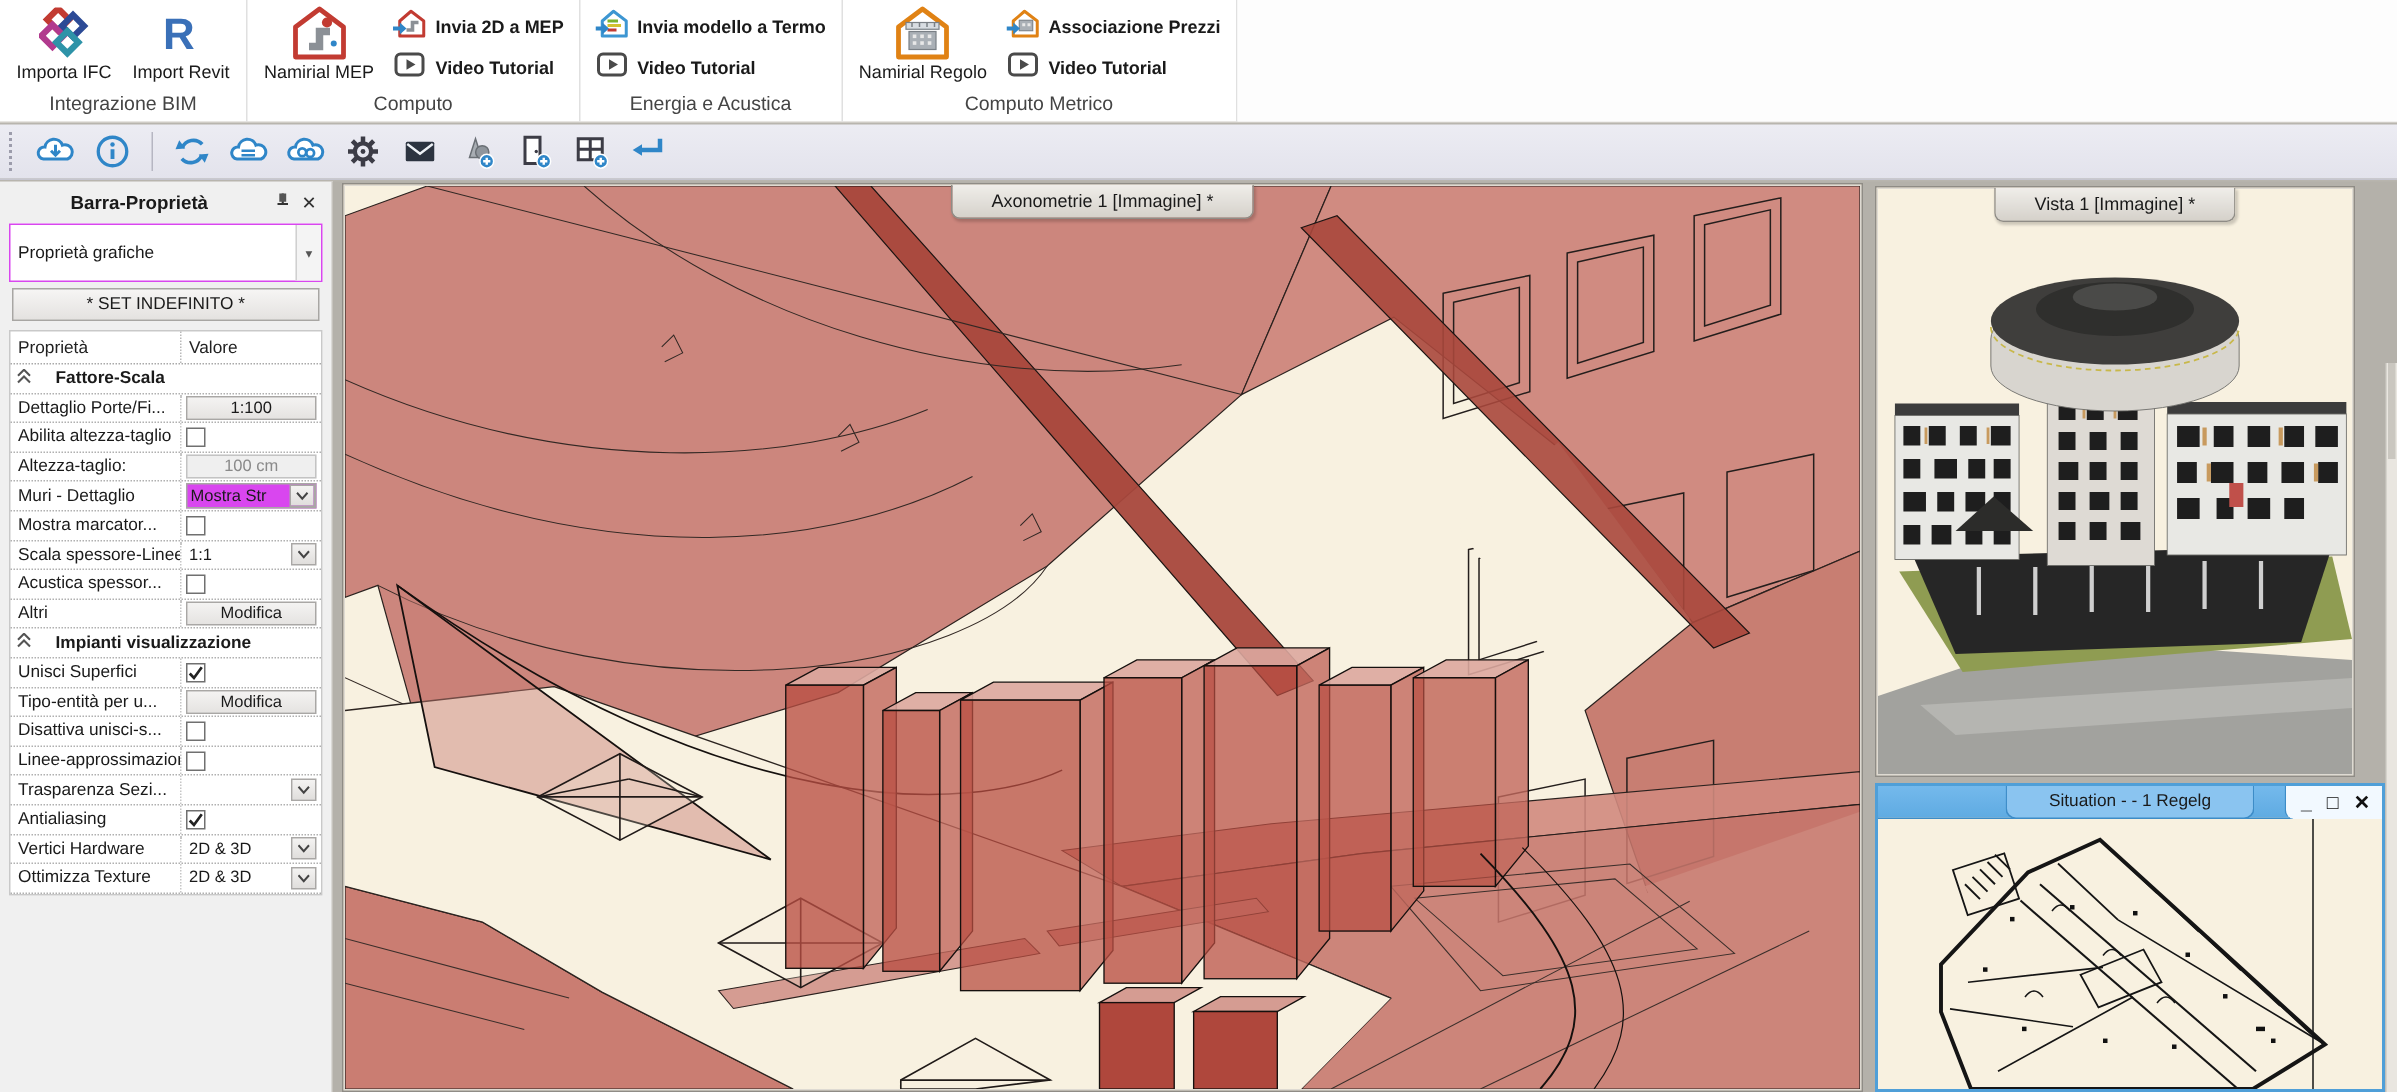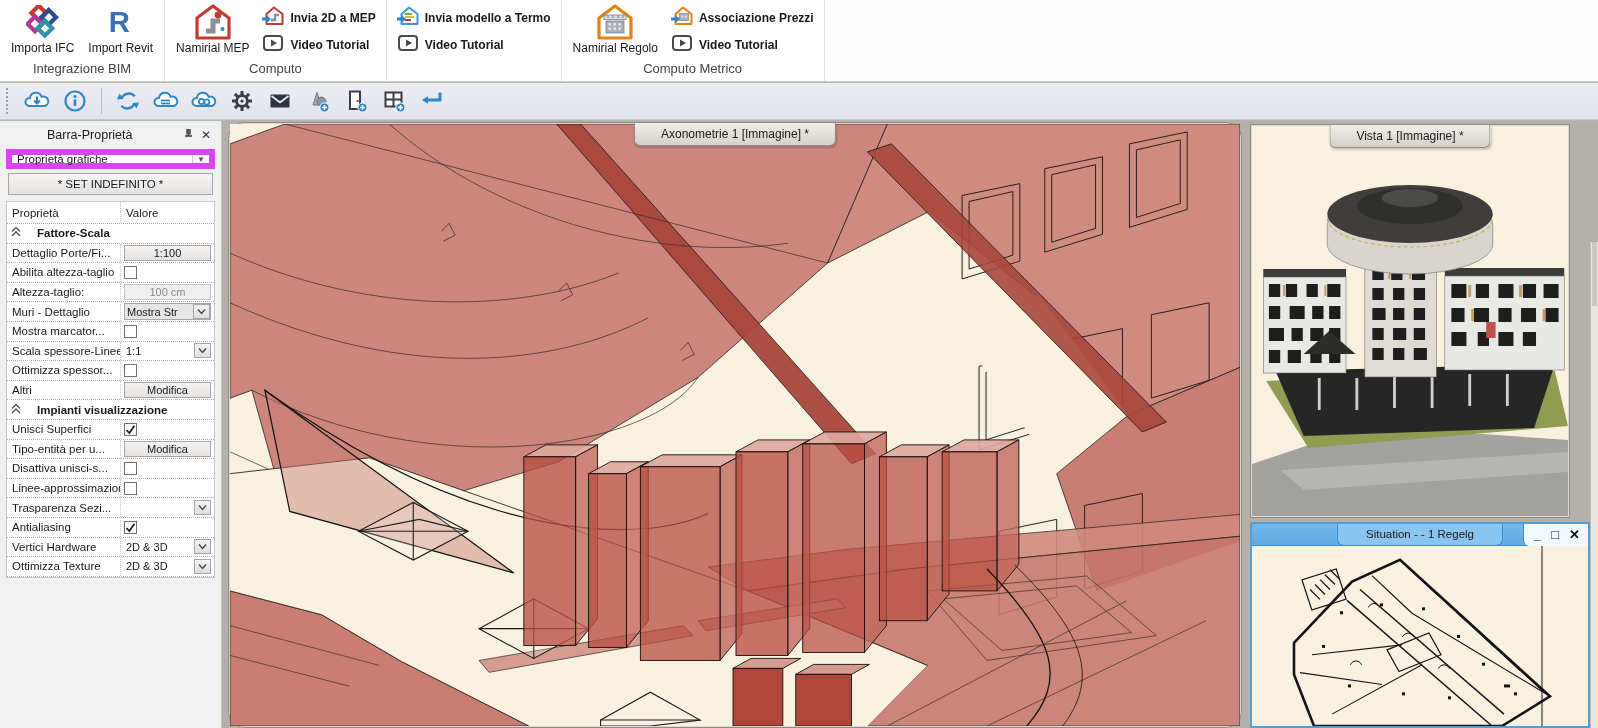--- a/index.html
+++ b/index.html
@@ -20,49 +20,49 @@
 
   
   #toolbar { position:absolute; top:83px; left:0; right:0; height:37px; background:linear-gradient(#ececf3,#e3e3ec); border-bottom:1px solid #c6c6cf; display:flex; align-items:center; }
   .grip { width:4px; height:26px; border-left:2px dotted #9c9cab; margin:0 8px 0 6px; }
   .tb-icon { width:28px; height:28px; margin:0 5px; display:flex; align-items:center; justify-content:center; }
   .tb-div { width:1px; height:26px; background:#b6b6c2; margin:0 7px; }
 
   
   #left-panel { position:absolute; left:0; top:121px; bottom:0; width:222px; background:#f0f0f0; border-right:1px solid #c6c3bd; }
   .lp-header { height:27px; display:flex; align-items:center; padding:0 6px; }
-  .lp-title { font-weight:normal; font-size:12.5px; flex:1;padding-left:41px; }
+  .lp-title { font-weight:bold; font-size:12.5px; flex:1;padding-left:41px; }
   .lp-hicon { width:18px; height:18px; display:flex; align-items:center; justify-content:center; color:#333; font-size:12px; }
-  .lp-combo { margin:1px 6px 4px; height:20px; background:#fff; border:6px solid #d946ef; display:flex; align-items:center; }
+  .lp-combo { margin:1px 6px 4px; height:39px; background:#fff; border:1px solid #d946ef; display:flex; align-items:center; }
   .lp-combo .cval { flex:1; padding-left:5px; font-size:11.5px; }
   .lp-combo .carrow { width:17px; align-self:stretch; border-left:1px solid #d0d0d0; display:flex; align-items:center; justify-content:center; color:#555; font-size:9px; background:#f4f4f4; }
   .lp-setbtn { margin:2px 8px 6px; height:22px; background:linear-gradient(#f6f5f4,#e4e2e0); border:1px solid #a8a6a3; text-align:center; line-height:20px; font-size:11.5px; }
   #prop-table { margin:0 6px; background:#fff; border:1px solid #c9c9c9; }
   .pt-head { display:flex; height:22px; border-bottom:1px dotted #a9a9a9; align-items:center; font-size:11.5px; color:#222; }
   .pt-head .c1 { width:114px; padding-left:5px; border-right:1px dotted #b9b9b9; align-self:stretch; display:flex; align-items:center; }
   .pt-head .c2 { flex:1; padding-left:5px; }
   .prop-row { display:flex; height:19.6px; border-bottom:1px dotted #b0b0b0; align-items:center; font-size:11.5px; }
   .prop-row .plabel { width:114px; padding-left:5px; border-right:1px dotted #c6c6c6; align-self:stretch; display:flex; align-items:center; overflow:hidden; white-space:nowrap; }
   .prop-row .pval { flex:1; display:flex; align-items:center; padding:0 3px; gap:2px; position:relative; }
   .prop-group { display:flex; height:19.6px; border-bottom:1px dotted #b0b0b0; align-items:center; gap:16px; padding-left:4px; font-weight:bold; font-size:11.5px; }
   .val-button { flex:1; height:16px; background:linear-gradient(#f4f3f2,#e5e3e1); border:1px solid #a9a7a5; text-align:center; font-size:11px; line-height:14px; overflow:hidden; white-space:nowrap; }
   .val-input-dis { flex:1; height:16px; background:#efefef; border:1px solid #c3c3c3; text-align:center; font-size:11px; line-height:14px; color:#8a8a8a; }
   .val-check { width:13px; height:13px; background:#fff; border:1px solid #707070; display:flex; align-items:center; justify-content:center; }
   .val-drop { flex:1; display:flex; align-items:center; height:17px; }
   .val-drop .dtext { flex:1; font-size:11px; overflow:hidden; white-space:nowrap; padding-left:2px; }
-  .val-drop.boxed { border:1px solid #a9a7a5; background:#e5e5e5; }
+  .val-drop.boxed { border:1px solid #a9a7a5; background:#d946ef; }
   .val-drop .dbtn { width:17px; height:15px; background:linear-gradient(#f4f3f2,#e0dedc); border:1px solid #a9a7a5; display:flex; align-items:center; justify-content:center; }
 
   
   #workspace { position:absolute; left:222px; top:121px; right:0; bottom:0; background:#b4b1aa; }
   .win { position:absolute; background:#f8f1e0; border:1px solid #8f8c86; box-shadow: inset 0 0 0 1px #dedad2; }
   .win-tab { position:absolute; top:0; left:50%; transform:translateX(-50%); height:23px; line-height:22px; padding:0 26px; background:linear-gradient(#f0eeea,#d5d1ca); border:1px solid #8f8c86; border-top:none; border-radius:0 0 6px 6px; font-size:12px; white-space:nowrap; z-index:5; box-shadow:1px 2px 2px rgba(0,0,0,0.18); }
   .win svg.scene { position:absolute; inset:1px; width:calc(100% - 2px); height:calc(100% - 2px); }
 
-  #main-win   { left:6px;    top:1px;  width:1014px; bottom:0;border-radius:16px; }
+  #main-win   { left:6px;    top:1px;  width:1014px; bottom:0; }
   #vista-win  { left:1028px; top:3px;  width:320px;  height:394px; }
   #sit-win    { left:1028px; top:401px; width:340px; bottom:0; border:2px solid #4f9fd8; background:#f8f1e0; }
 
   .sit-titlebar { position:relative; height:22px; background:linear-gradient(#74b9ec,#5fabe2); border-bottom:1px solid #3d8cc7; }
   .sit-tab { position:absolute; left:50%; transform:translateX(-50%); top:0; height:22px; line-height:20px; padding:0 28px; background:#8ac4f0; border:1px solid #3d8cc7; border-top:none; border-radius:0 0 7px 7px; font-size:11.5px; white-space:nowrap; overflow:hidden; }
   .sit-controls { position:absolute; right:0; top:0; height:22px; display:flex; align-items:center; gap:10px; padding:0 8px 0 10px; background:#f2f9ff; border-left:1px solid #3d8cc7; border-bottom-left-radius:6px; font-weight:bold; font-size:13px; color:#111; }
   .sit-controls span { line-height:18px; }
   #sit-plan { position:absolute; left:0; right:0; top:22px; bottom:0; }
   #sit-plan svg { width:100%; height:100%; }
 
@@ -147,20 +147,21 @@
           </div>
           <div class="rib-small">
             <span><svg width="22" height="22" viewBox="0 0 22 22">
                 <rect x="2" y="4" width="18" height="14" rx="3" fill="#fff" stroke="#4a4a4a" stroke-width="2"></rect>
                 <polygon points="9,7.5 15,11 9,14.5" fill="#4a4a4a"></polygon>
               </svg></span>
             <span>Video Tutorial</span>
           </div>
         </div>
       </div>
+      <div class="rib-group-label">Energia e Acustica</div>
     </div>
     <div class="ribbon-group">
       <div class="rib-items">
         <div class="rib-large">
           <span class="ric">
             <svg width="36" height="36" viewBox="0 0 36 36">
               <path d="M18 2 L34 14 V34 H2 V14 Z" fill="#fff" stroke="#e08214" stroke-width="3.2" stroke-linejoin="round"></path>
               <rect x="7" y="11" width="22" height="4.5" fill="#d8dde2" stroke="#7a8086" stroke-width="0.8"></rect>
               <line x1="11" y1="11" x2="11" y2="14" stroke="#7a8086"></line>
               <line x1="16" y1="11" x2="16" y2="14" stroke="#7a8086"></line>
@@ -377,21 +378,21 @@
               <span class="dtext">1:1</span>
               <span class="dbtn">
                 <svg width="9" height="7" viewBox="0 0 9 7" fill="none" stroke="#444" stroke-width="1.3">
                   <polyline points="1,1.5 4.5,5.5 8,1.5"></polyline>
                 </svg>
               </span>
             </span>
           </span>
         </div>
         <div class="prop-row">
-          <span class="plabel">Ottimizza spessor...</span>
+          <span class="plabel">Acustica spessor...</span>
           <span class="pval">
             <span class="val-check"></span>
           </span>
         </div>
         <div class="prop-row">
           <span class="plabel">Altri</span>
           <span class="pval">
             <span class="val-button">Modifica</span>
           </span>
         </div>

